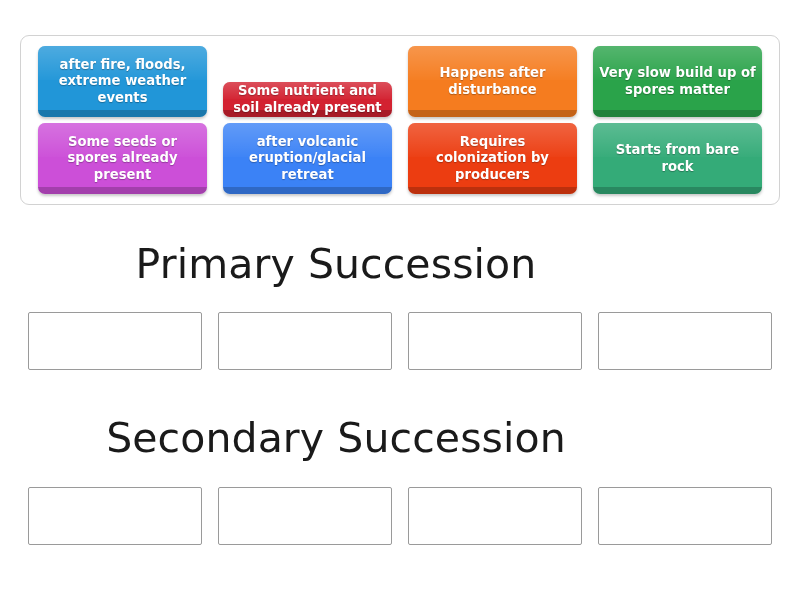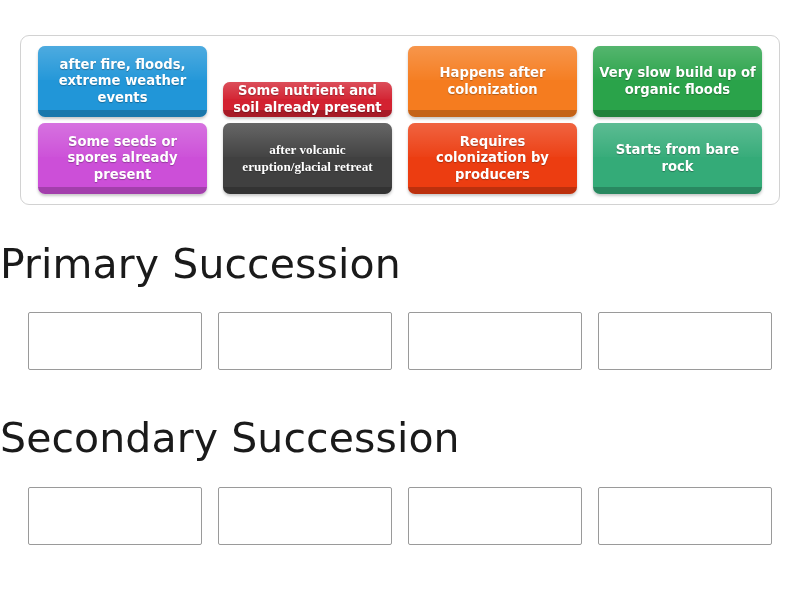--- a/index.html
+++ b/index.html
@@ -85,20 +85,21 @@
   .tile-label {
     position: relative;
     z-index: 2;
   }
 
   
   .category-heading {
     position: absolute;
     left: 0;
     width: 672px;
+    text-align: center;
     font-family: "DejaVu Sans", "Liberation Sans", sans-serif;
     font-weight: normal;
     font-size: 41px;
     color: #1a1a1a;
     letter-spacing: 0.1px;
     white-space: nowrap;
   }
   #heading-primary   { top: 240px; }
   #heading-secondary { top: 414px; }
 
@@ -138,38 +139,38 @@
         <span class="tile-label">after fire, floods, extreme weather events</span>
       </div>
     </div>
     <div class="tile-slot">
       <div class="tile" style="background-color: rgb(211, 34, 49); box-shadow: rgba(0, 0, 0, 0.22) 0px 2px 3px; margin-top: 36px;">
         <span class="tile-label">Some nutrient and soil already present</span>
       </div>
     </div>
     <div class="tile-slot">
       <div class="tile" style="background-color: rgb(245, 124, 31); box-shadow: rgba(0, 0, 0, 0.22) 0px 2px 3px;">
-        <span class="tile-label">Happens after colonization</span>
+        <span class="tile-label">Happens after disturbance</span>
       </div>
     </div>
     <div class="tile-slot">
       <div class="tile" style="background-color: rgb(42, 163, 74); box-shadow: rgba(0, 0, 0, 0.22) 0px 2px 3px;">
-        <span class="tile-label">Very slow build up of organic floods</span>
+        <span class="tile-label">Very slow build up of spores matter</span>
       </div>
     </div>
   </div>
 
   <div class="tile-row">
     <div class="tile-slot">
       <div class="tile" style="background-color: rgb(204, 79, 216); box-shadow: rgba(0, 0, 0, 0.22) 0px 2px 3px;">
         <span class="tile-label">Some seeds or spores already present</span>
       </div>
     </div>
     <div class="tile-slot">
-      <div class="tile" style="background-color: #404040; box-shadow: rgba(0, 0, 0, 0.22) 0px 2px 3px; font-family: Liberation Serif, serif;">
+      <div class="tile" style="background-color: #3b82f6; box-shadow: rgba(0, 0, 0, 0.22) 0px 2px 3px;">
         <span class="tile-label">after volcanic eruption/glacial retreat</span>
       </div>
     </div>
     <div class="tile-slot">
       <div class="tile" style="background-color: rgb(236, 61, 17); box-shadow: rgba(0, 0, 0, 0.22) 0px 2px 3px;">
         <span class="tile-label">Requires colonization by producers</span>
       </div>
     </div>
     <div class="tile-slot">
       <div class="tile" style="background-color: rgb(52, 171, 120); box-shadow: rgba(0, 0, 0, 0.22) 0px 2px 3px;">

